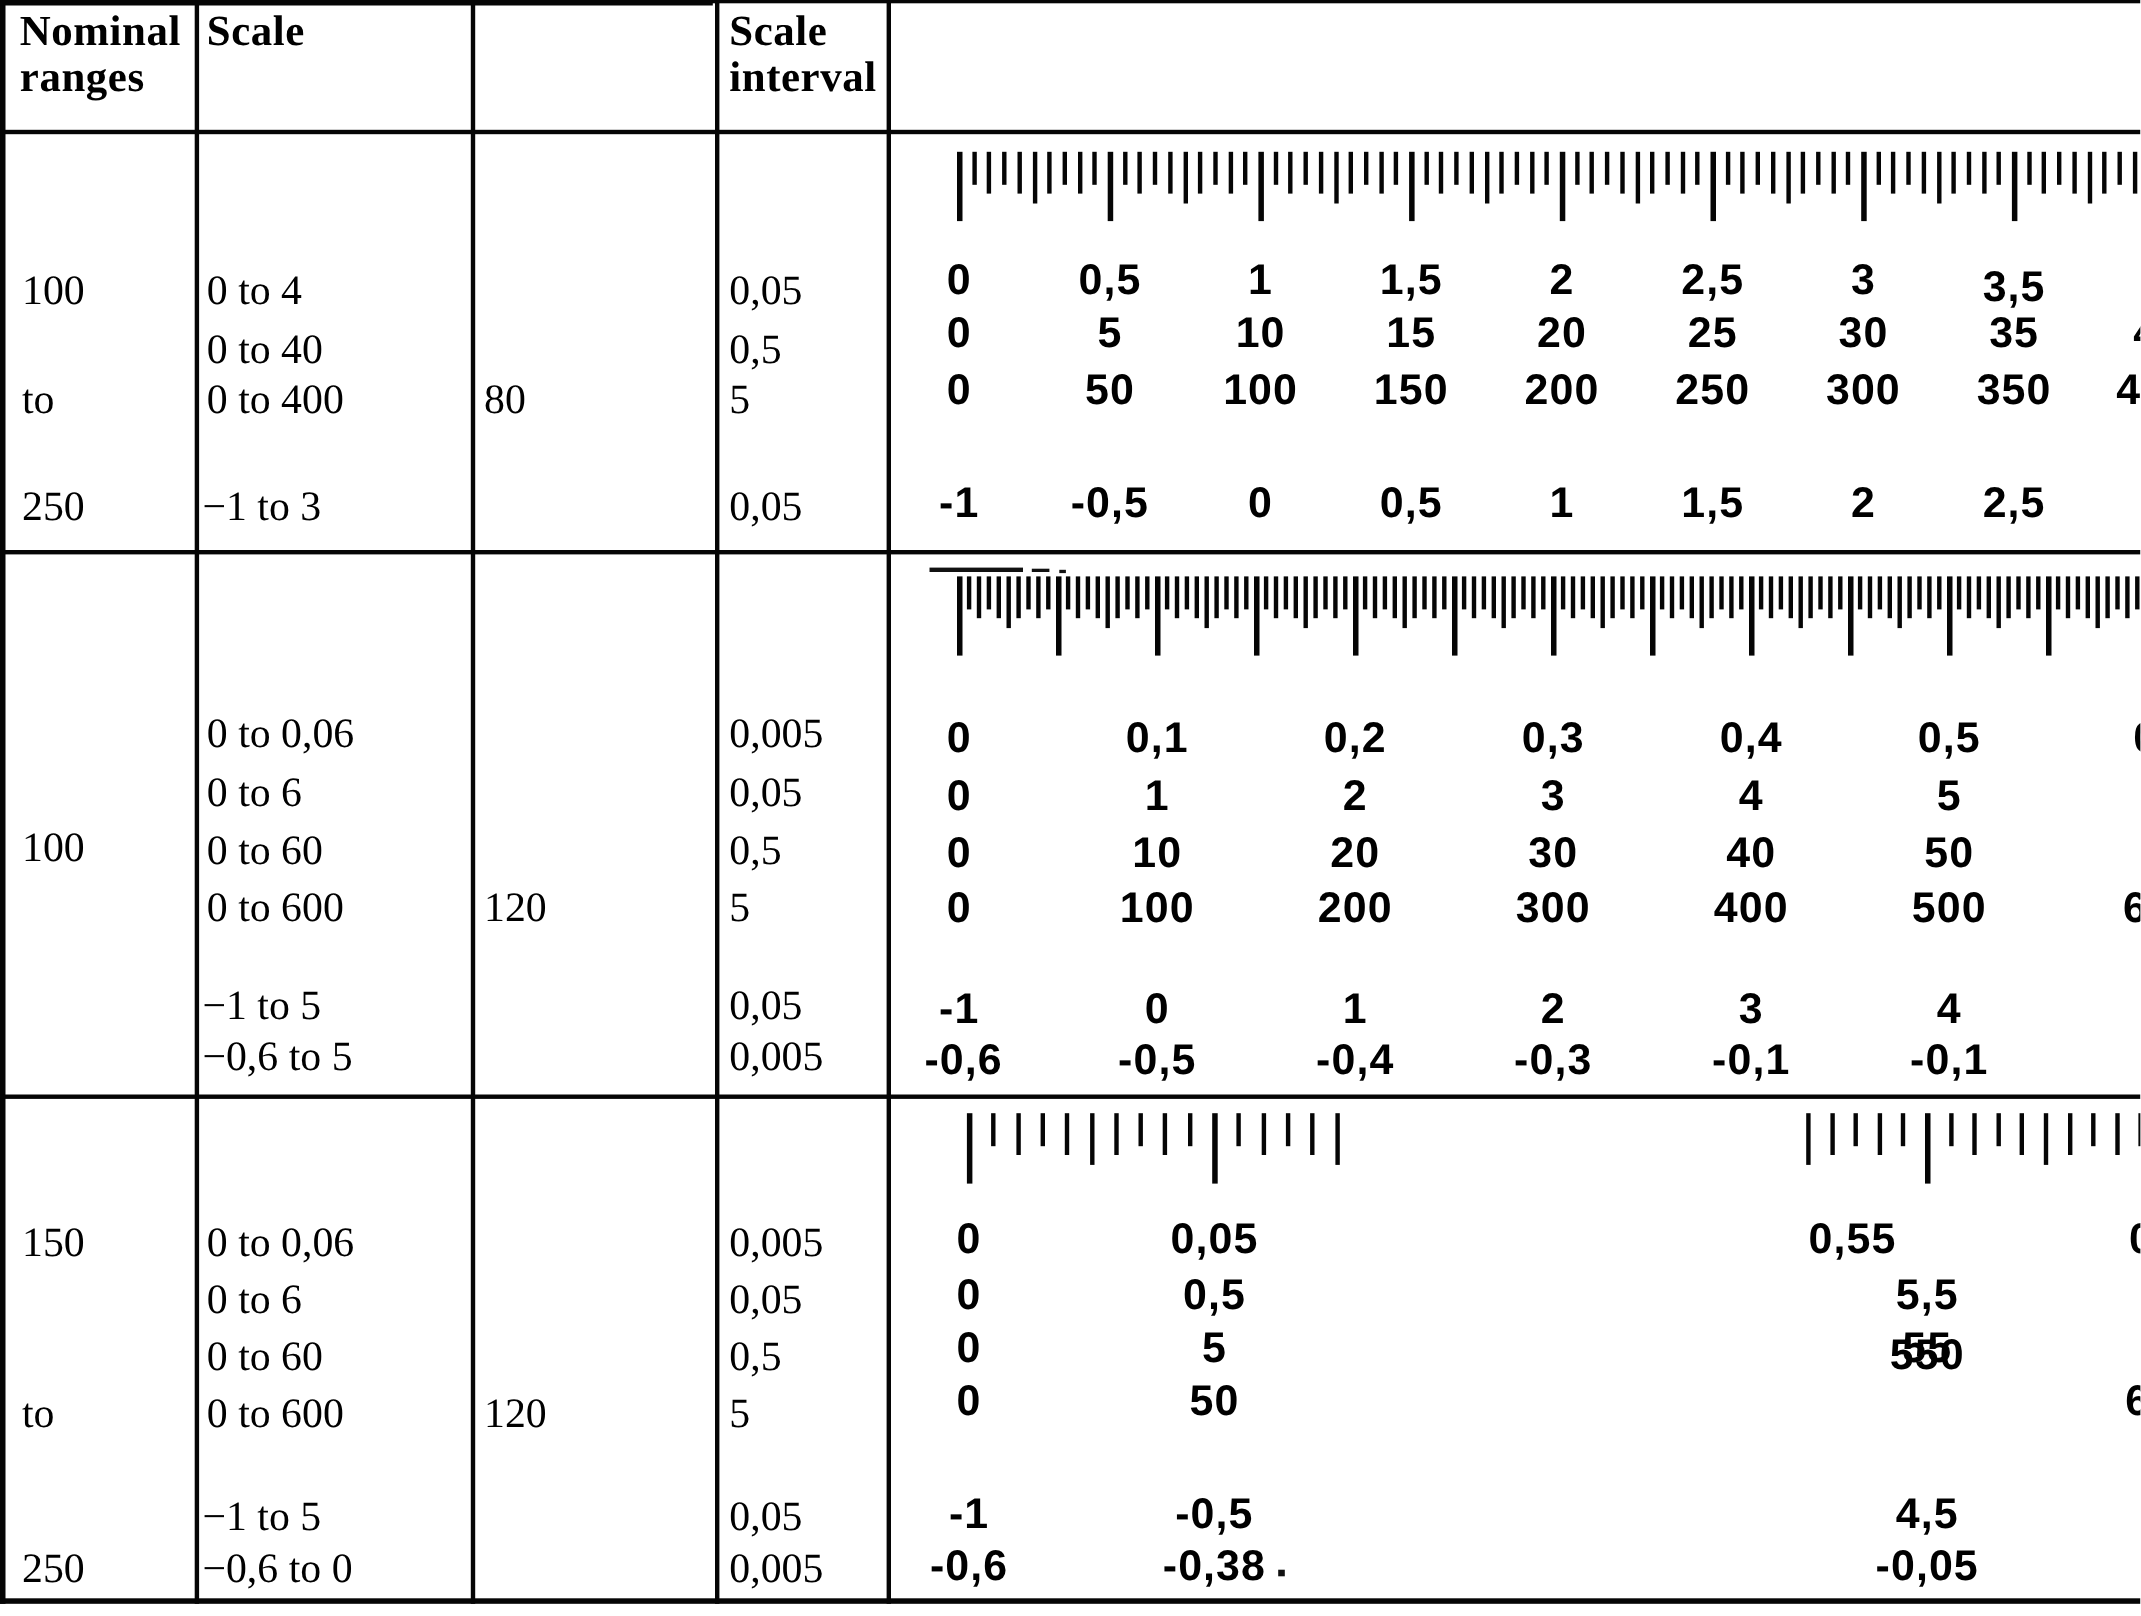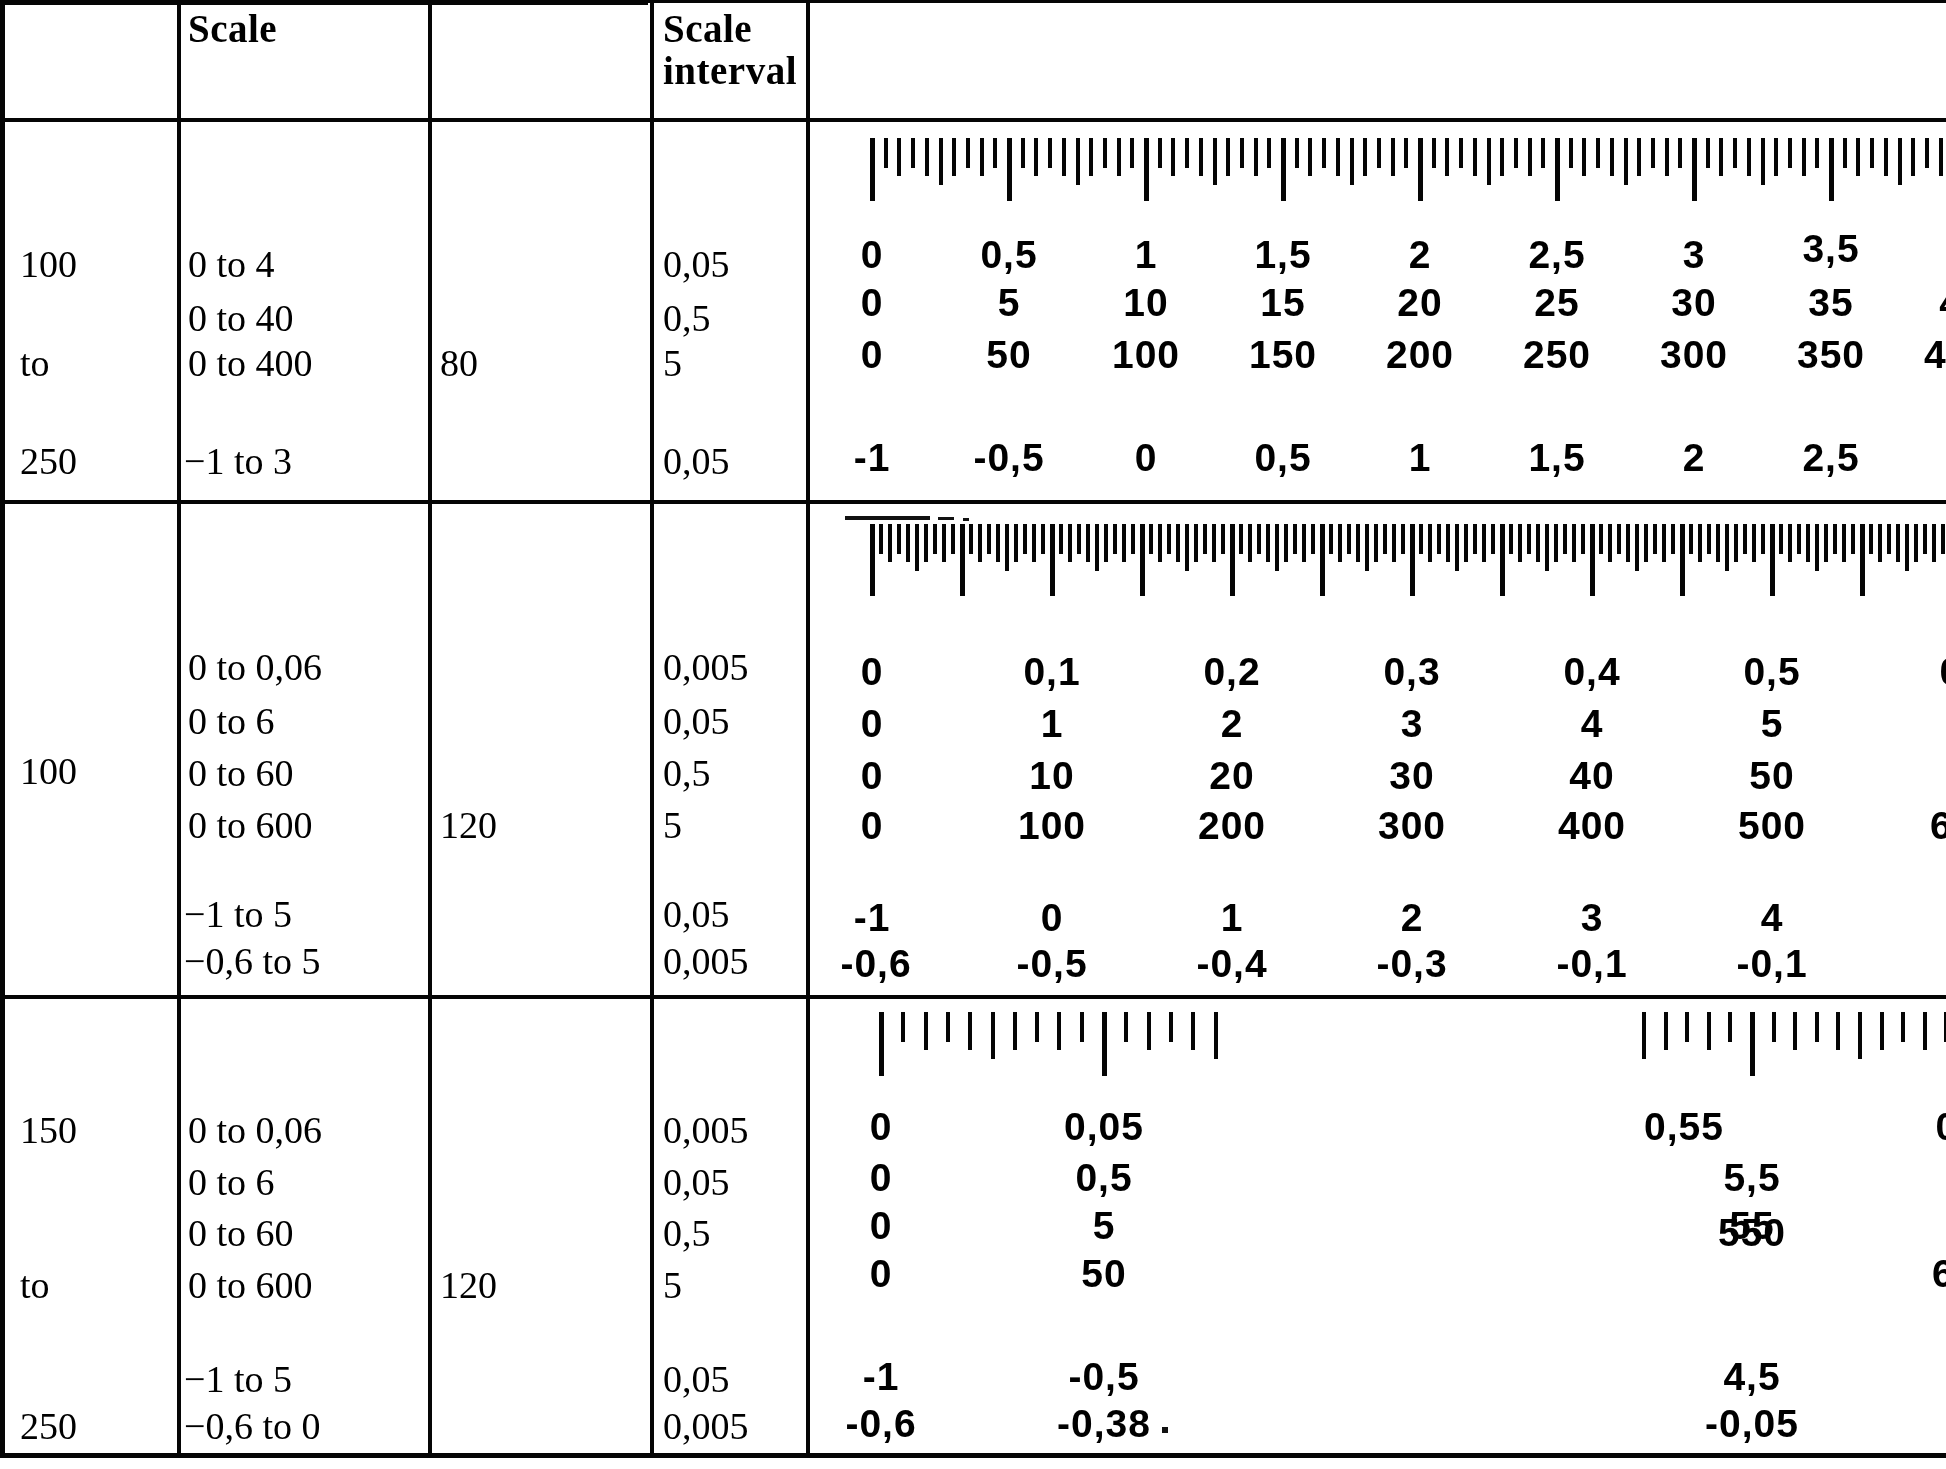--- a/index.html
+++ b/index.html
@@ -18,20 +18,22 @@
     letter-spacing:1px;white-space:pre;
   }
   .tick{position:absolute;background:#050505;}
   .border{position:absolute;background:#050505;}
   .artifact{position:absolute;background:#111;}
 </style>
 </head>
 <body>
 
 <div id="page">
+  <div class="hcell" style="left:18px;top:8px">Nominal
+ranges</div>
   <div class="hcell" style="left:188px;top:8px">Scale</div>
   <div class="hcell" style="left:663px;top:8px">Scale
 interval</div>
 <div class="border" style="left: 0px; top: 0px; width: 5px; height: 1458px;"></div>
     <div class="border" style="left: 177px; top: 0px; width: 4px; height: 1458px;"></div>
     <div class="border" style="left: 428px; top: 0px; width: 4px; height: 1458px;"></div>
     <div class="border" style="left: 650px; top: 0px; width: 4px; height: 1458px;"></div>
     <div class="border" style="left: 806px; top: 0px; width: 4px; height: 1458px;"></div>
     <div class="border" style="left: 0px; top: 0px; width: 1946px; height: 3px;"></div>
     <div class="border" style="left: 0px; top: 0px; width: 648px; height: 5px;"></div>
@@ -134,21 +136,21 @@
     <div class="tick" style="left: 1911.2px; top: 138px; width: 4px; height: 38px;"></div>
     <div class="tick" style="left: 1924.9px; top: 138px; width: 4px; height: 30px;"></div>
     <div class="tick" style="left: 1938.6px; top: 138px; width: 4px; height: 38px;"></div>
     <div class="rnum" style="left: 872px; top: 233px;">0</div>
     <div class="rnum" style="left: 1009px; top: 233px;">0,5</div>
     <div class="rnum" style="left: 1146px; top: 233px;">1</div>
     <div class="rnum" style="left: 1283px; top: 233px;">1,5</div>
     <div class="rnum" style="left: 1420px; top: 233px;">2</div>
     <div class="rnum" style="left: 1557px; top: 233px;">2,5</div>
     <div class="rnum" style="left: 1694px; top: 233px;">3</div>
-    <div class="rnum" style="left: 1831px; top: 227px;">3,5</div>
+    <div class="rnum" style="left: 1831px; top: 240px;">3,5</div>
     <div class="rnum" style="left: 872px; top: 281px;">0</div>
     <div class="rnum" style="left: 1009px; top: 281px;">5</div>
     <div class="rnum" style="left: 1146px; top: 281px;">10</div>
     <div class="rnum" style="left: 1283px; top: 281px;">15</div>
     <div class="rnum" style="left: 1420px; top: 281px;">20</div>
     <div class="rnum" style="left: 1557px; top: 281px;">25</div>
     <div class="rnum" style="left: 1694px; top: 281px;">30</div>
     <div class="rnum" style="left: 1831px; top: 281px;">35</div>
     <div class="rnum" style="left: 1962px; top: 281px;">40</div>
     <div class="rnum" style="left: 872px; top: 333px;">0</div>

